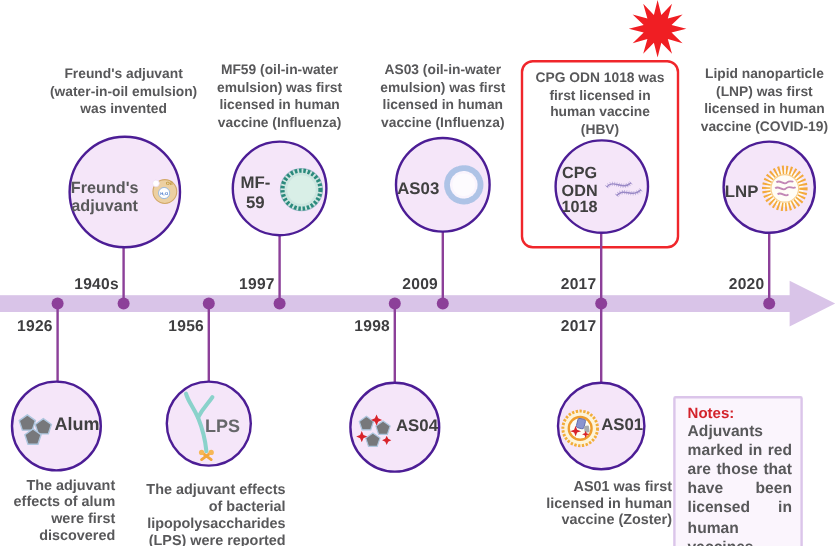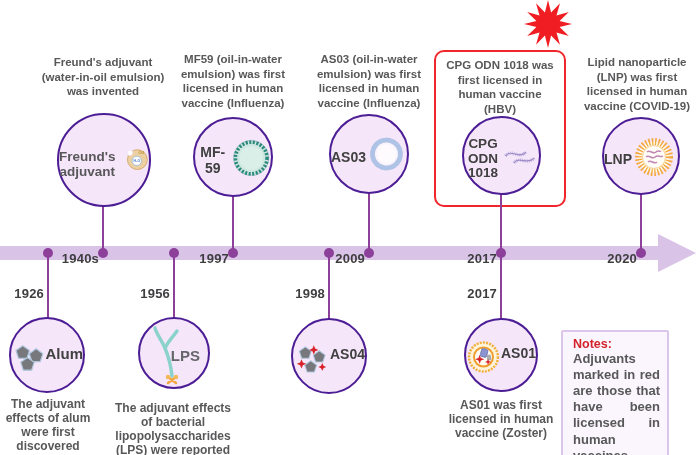--- a/index.html
+++ b/index.html
@@ -5,30 +5,30 @@
   html,body{margin:0;padding:0;background:#fff;}
   .canvas{position:relative;width:700px;height:455px;background:#ffffff;overflow:hidden;
           font-family:"Liberation Sans",sans-serif;font-weight:bold;}
   
   .bar{position:absolute;left:0;top:246px;width:662px;height:14px;background:#d9c4e8;}
   .arrowhead{position:absolute;left:658px;top:234px;width:0;height:0;
              border-top:19px solid transparent;border-bottom:19px solid transparent;
              border-left:38px solid #d9c4e8;}
   .dot{position:absolute;width:10px;height:10px;border-radius:50%;background:#8c4099;top:248px;}
   .vline{position:absolute;width:2px;background:#8c4099;}
-  .yr{position:absolute;font-size:13px;color:#3e3e40;letter-spacing:.2px;margin-top:22px;}
+  .yr{position:absolute;font-size:13px;color:#3e3e40;letter-spacing:.2px;}
   
   .circle{position:absolute;border-radius:50%;background:#f5e6f9;border:2px solid #4c1d95;
           box-sizing:border-box;display:flex;flex-direction:row;align-items:center;justify-content:flex-start;}
   .circle-label{white-space:pre-line;text-align:center;line-height:1.1;}
   .red-label{color:#404040;}
   .gray-label{color:#58585a;}
   
   .title{position:absolute;white-space:pre-line;text-align:center;font-size:11.5px;line-height:1.27;color:#58585a;}
-  .caption{position:absolute;white-space:pre-line;text-align:center;font-size:12px;line-height:1.16;color:#58585a;}
+  .caption{position:absolute;white-space:pre-line;text-align:right;font-size:12px;line-height:1.16;color:#58585a;}
   
   .redbox{position:absolute;left:434px;top:50px;width:132px;height:157px;border:2px solid #f0262b;border-radius:10px;box-sizing:border-box;}
   .notes{position:absolute;left:561px;top:330px;width:108px;box-sizing:border-box;background:#fbf5fd;
          border:2px solid #dbc5ea;border-radius:2px;padding:5px 7px 6px 10px;}
   .notes-title{font-size:12.5px;color:#d3232b;}
   .notes-body{font-size:13px;color:#58585a;text-align:justify;line-height:1.24;}
   
   #t-freunds{left:25px;top:55px;width:156px;}
   #t-mf59{left:156px;top:52px;width:154px;}
   #t-as03{left:295px;top:52px;width:148px;}

